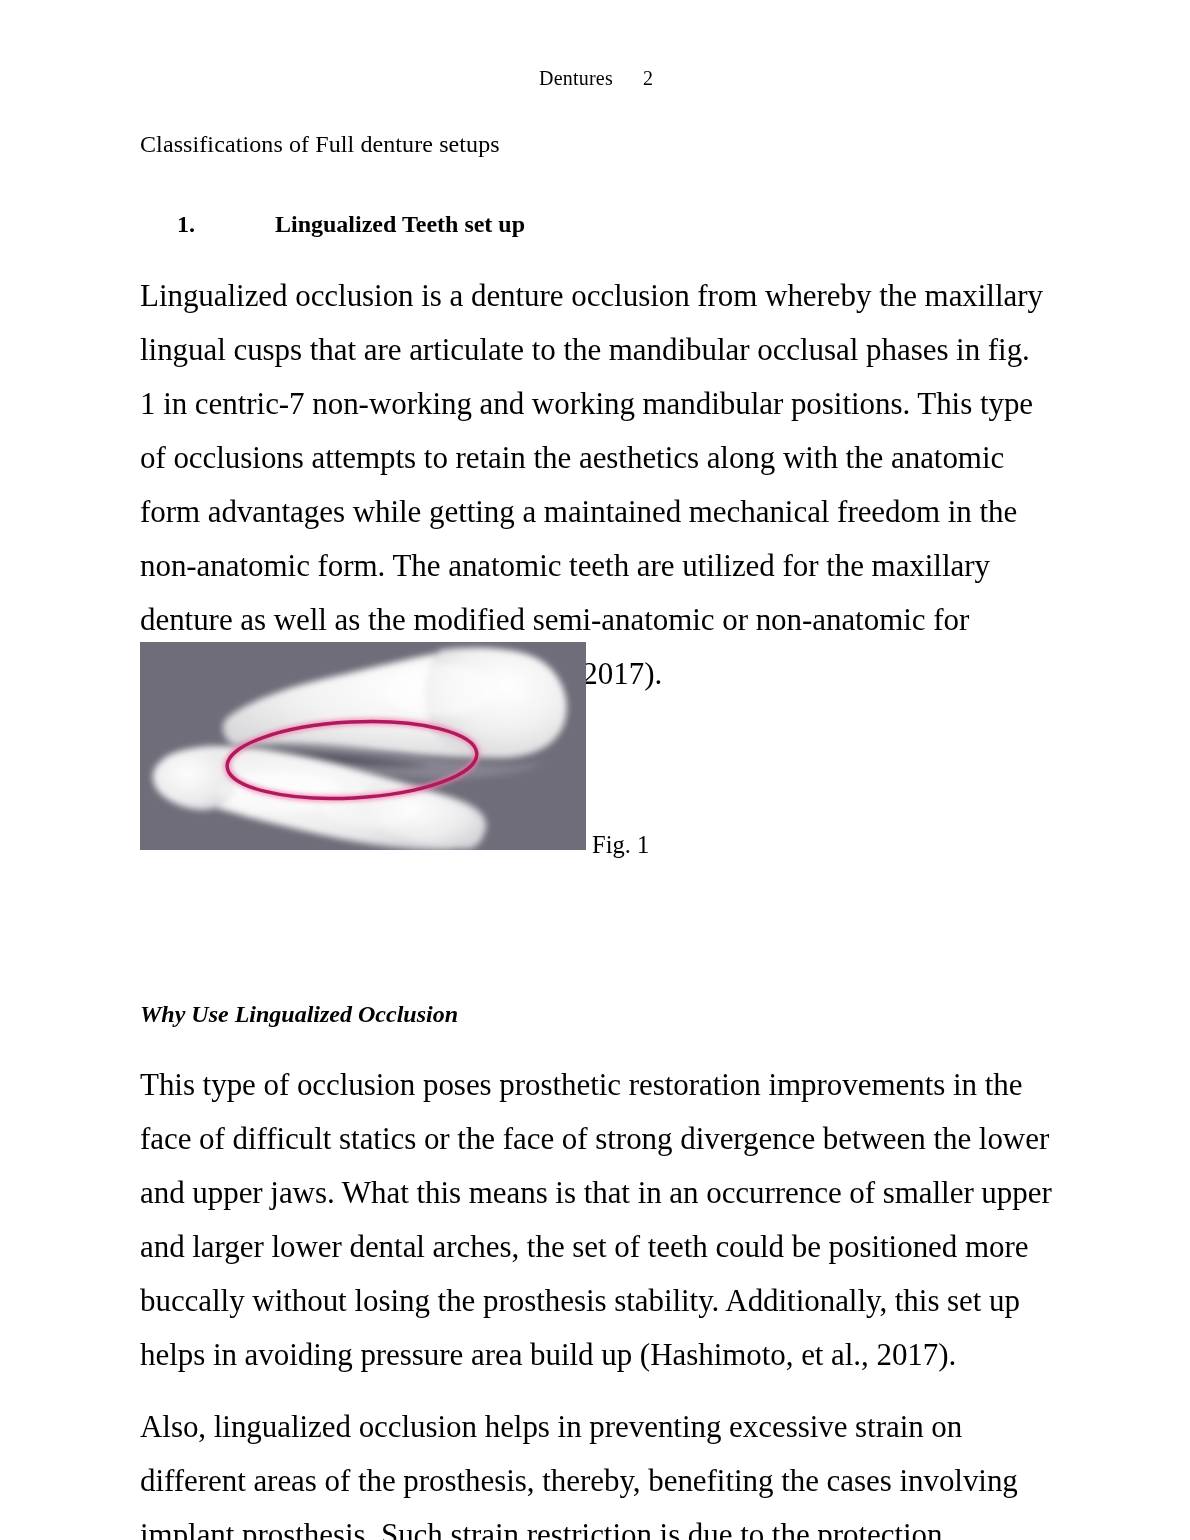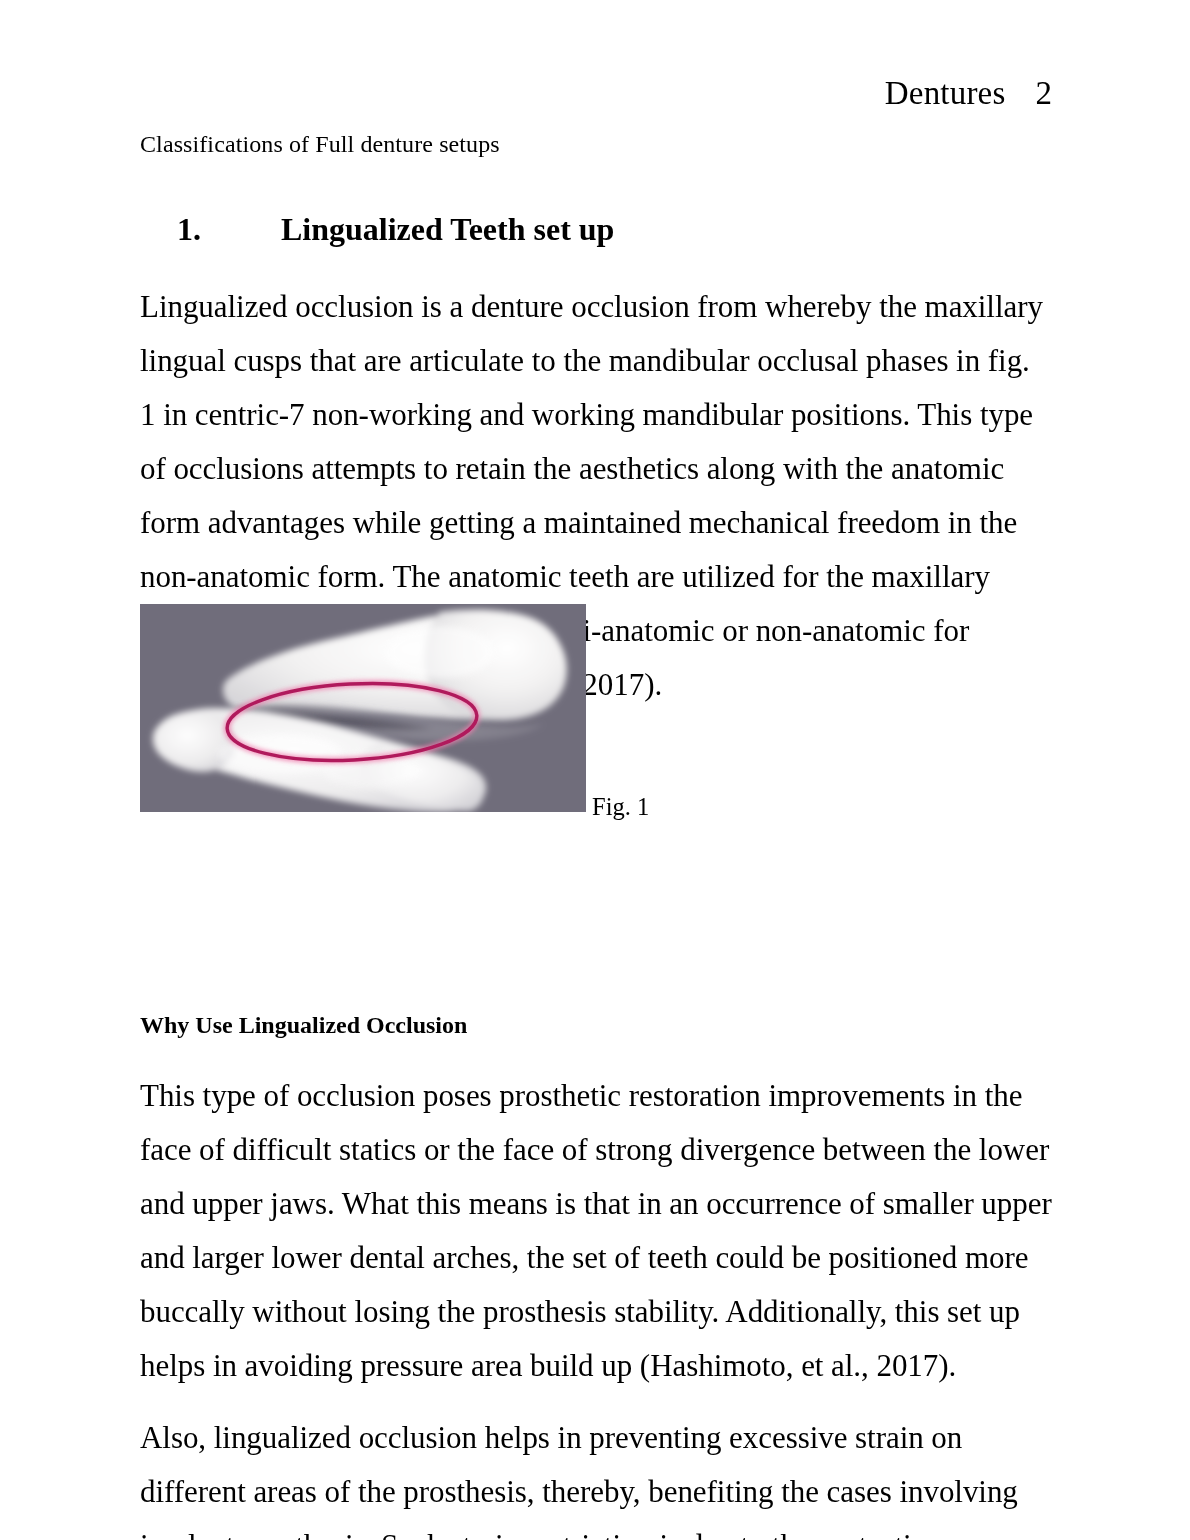--- a/index.html
+++ b/index.html
@@ -21,25 +21,24 @@
     inset: 0;
     background: #ffffff;
   }
 
   
   .running-head {
     position: absolute;
     top: 68px;
     left: 140px;
     width: 912px;
-    text-align: right;
-    font-size: 33px;
+    text-align: center;
+    font-size: 20px;
     line-height: 1;
     white-space: pre;
-    margin-top: 9px;
   }
   .running-head .rh-title { letter-spacing: 0.2px; }
   .running-head .rh-gap { display: inline-block; width: 30px; }
 
   
   .content {
     position: absolute;
     left: 140px;
     top: 128px;
     width: 912px;
@@ -49,21 +48,21 @@
     margin: 0;
     font-size: 24px;
     font-weight: normal;
     line-height: 1.35;
     letter-spacing: 0.1px;
   }
 
   .numbered-heading {
     margin: 0;
     padding-top: 48px;
-    font-size: 32px;
+    font-size: 24px;
     font-weight: bold;
     line-height: 1.35;
     white-space: pre;
   }
   .nh-indent { display: inline-block; width: 37px; }
   .nh-tab { display: inline-block; width: 80px; }
 
   p.body-text {
     margin: 0;
     padding-top: 28px;
@@ -73,27 +72,28 @@
     letter-spacing: -0.05px;
   }
   p.body-text.tight { padding-top: 18px; }
 
   h2.sub-heading {
     margin: 0;
     padding-top: 44px;
     font-size: 24px;
     font-weight: bold;
     line-height: 1.35;
+    font-style: italic;
   }
 
   
   .figure-block {
     position: absolute;
     left: 140px;
-    top: 604px;
+    top: 642px;
     width: 912px;
     height: 215px;
     padding-left: 10px;
   }
   .figure-image {
     position: absolute;
     left: 0;
     top: 0;
     width: 446px;
     height: 208px;

